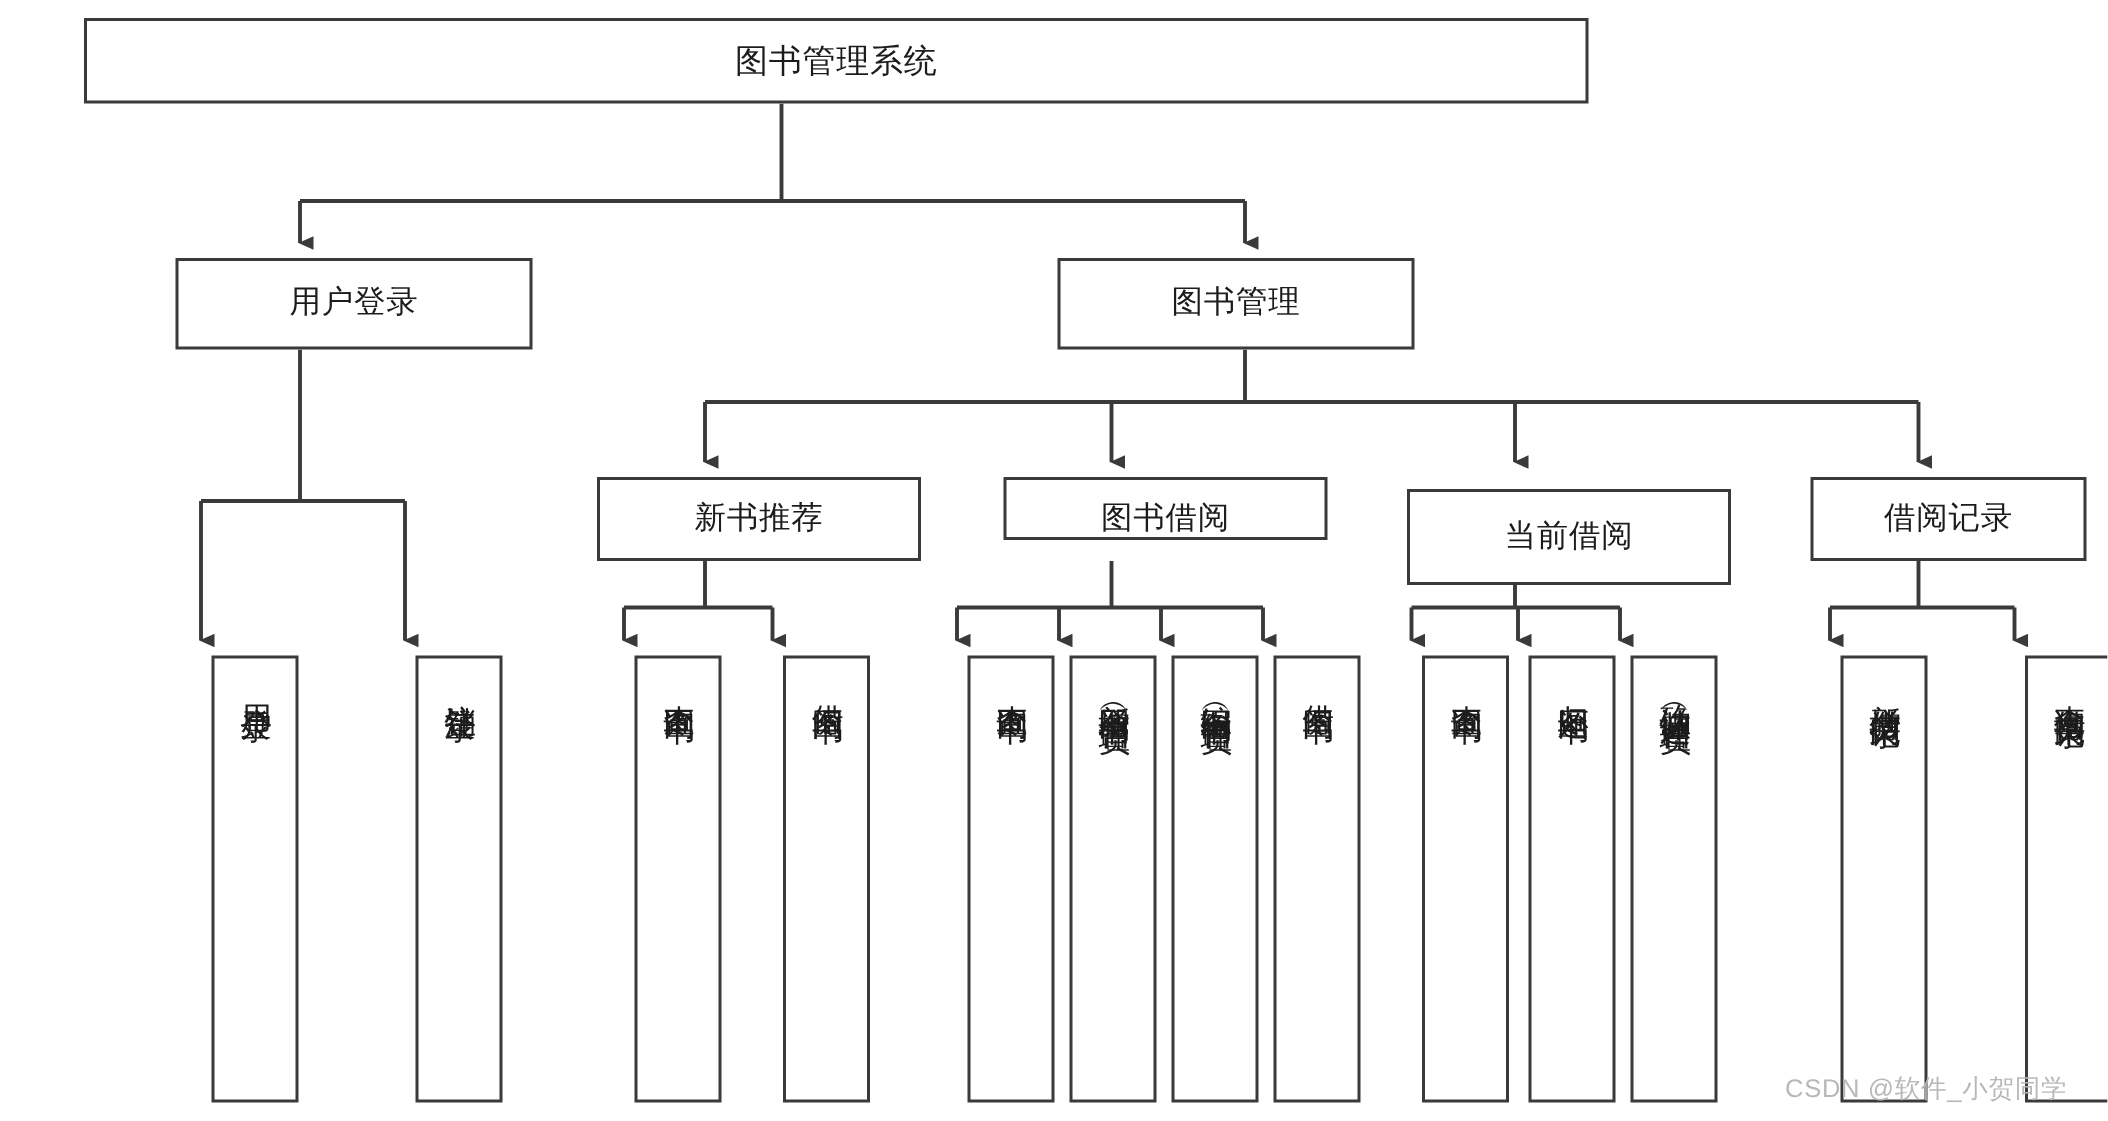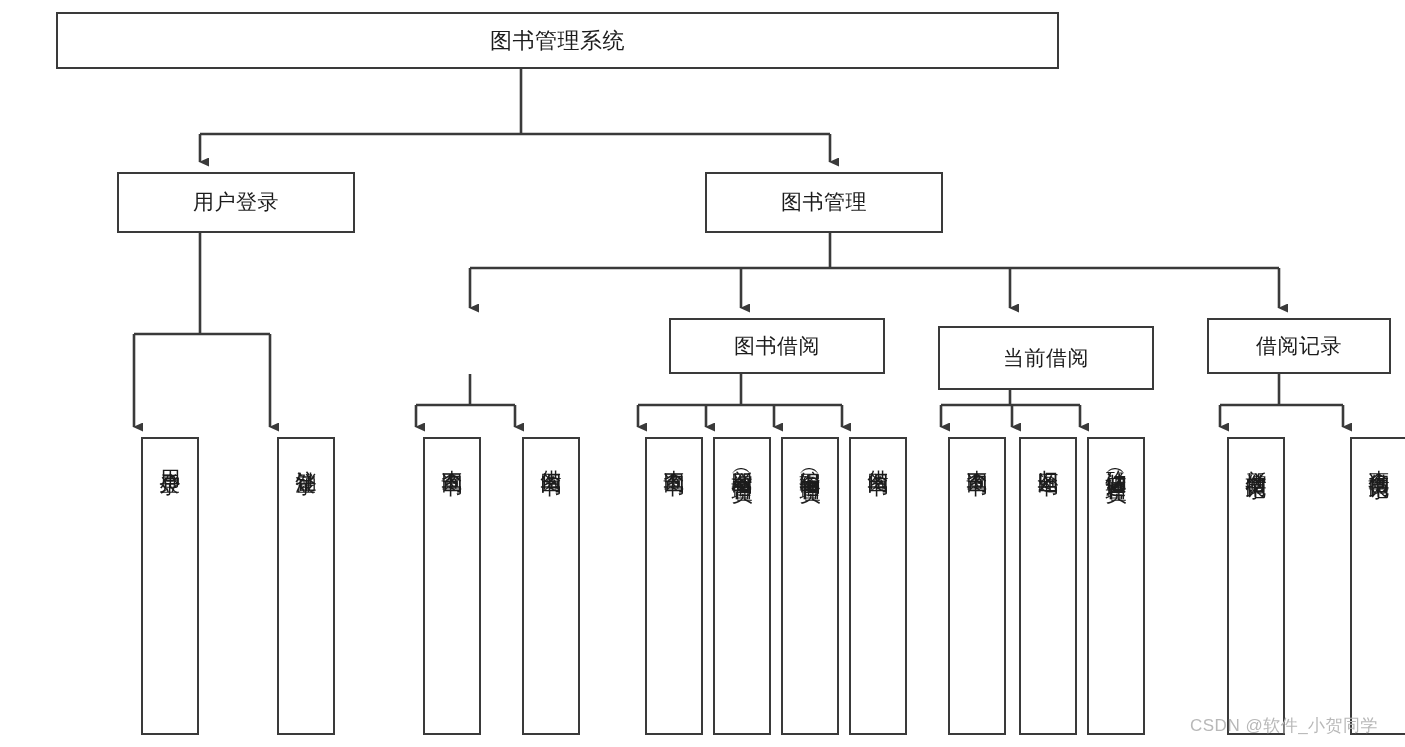--- a/index.html
+++ b/index.html
@@ -117,21 +117,24 @@
     <span class="label">图书管理系统</span>
   </div>
 
   <div class="node lvl2" style="left: 81px; top: 172px; width: 238px; height: 61px;">
     <span class="label">用户登录</span>
   </div>
   <div class="node lvl2" style="left: 669px; top: 172px; width: 238px; height: 61px;">
     <span class="label">图书管理</span>
   </div>
 
-  <div class="node lvl3" style="left: 633px; top: 318px; width: 216px; height: 56px;">
+  <div class="node lvl3" style="left: 362px; top: 318px; width: 216px; height: 56px;">
+    <span class="label">新书推荐</span>
+  </div>
+  <div class="node lvl3" style="left: 633px; top: 318px; width: 216px; height: 42px; align-items: flex-end;">
     <span class="label">图书借阅</span>
   </div>
   <div class="node lvl3" style="left: 902px; top: 326px; width: 216px; height: 64px; text-align: center;">
     <span class="label">当前借阅</span>
   </div>
   <div class="node lvl3" style="left: 1171px; top: 318px; width: 184px; height: 56px;">
     <span class="label">借阅记录</span>
   </div>
 
   <div class="node leaf" style="left: 105px; top: 437px; width: 58px; height: 298px;">

